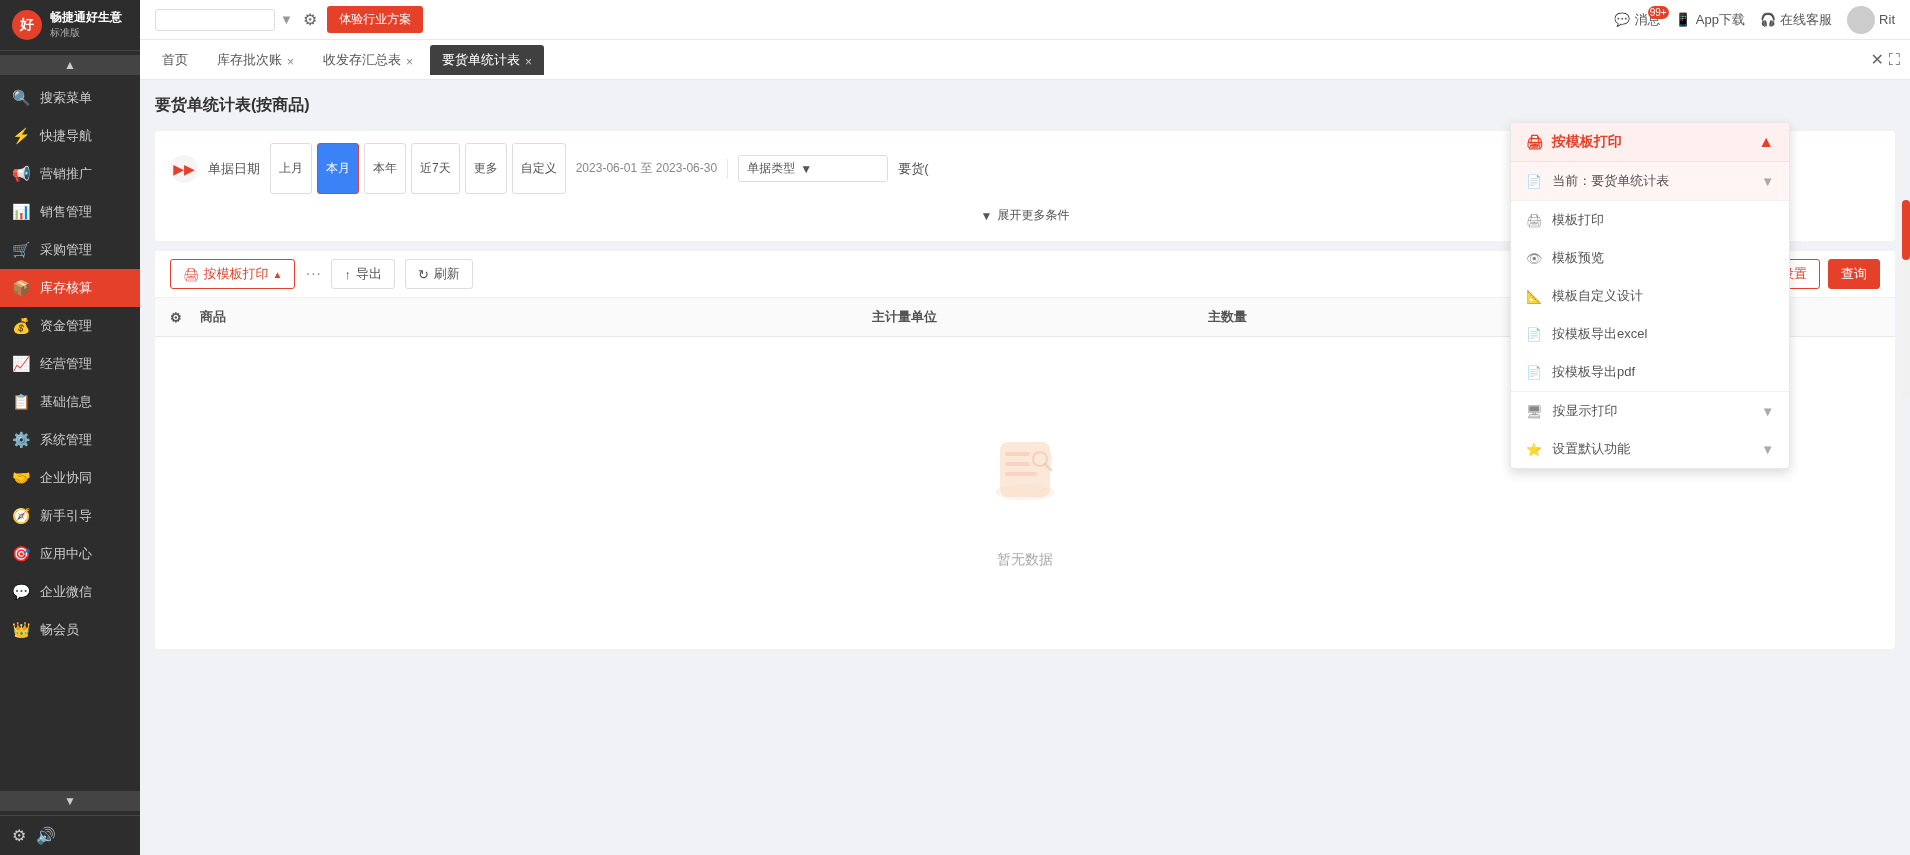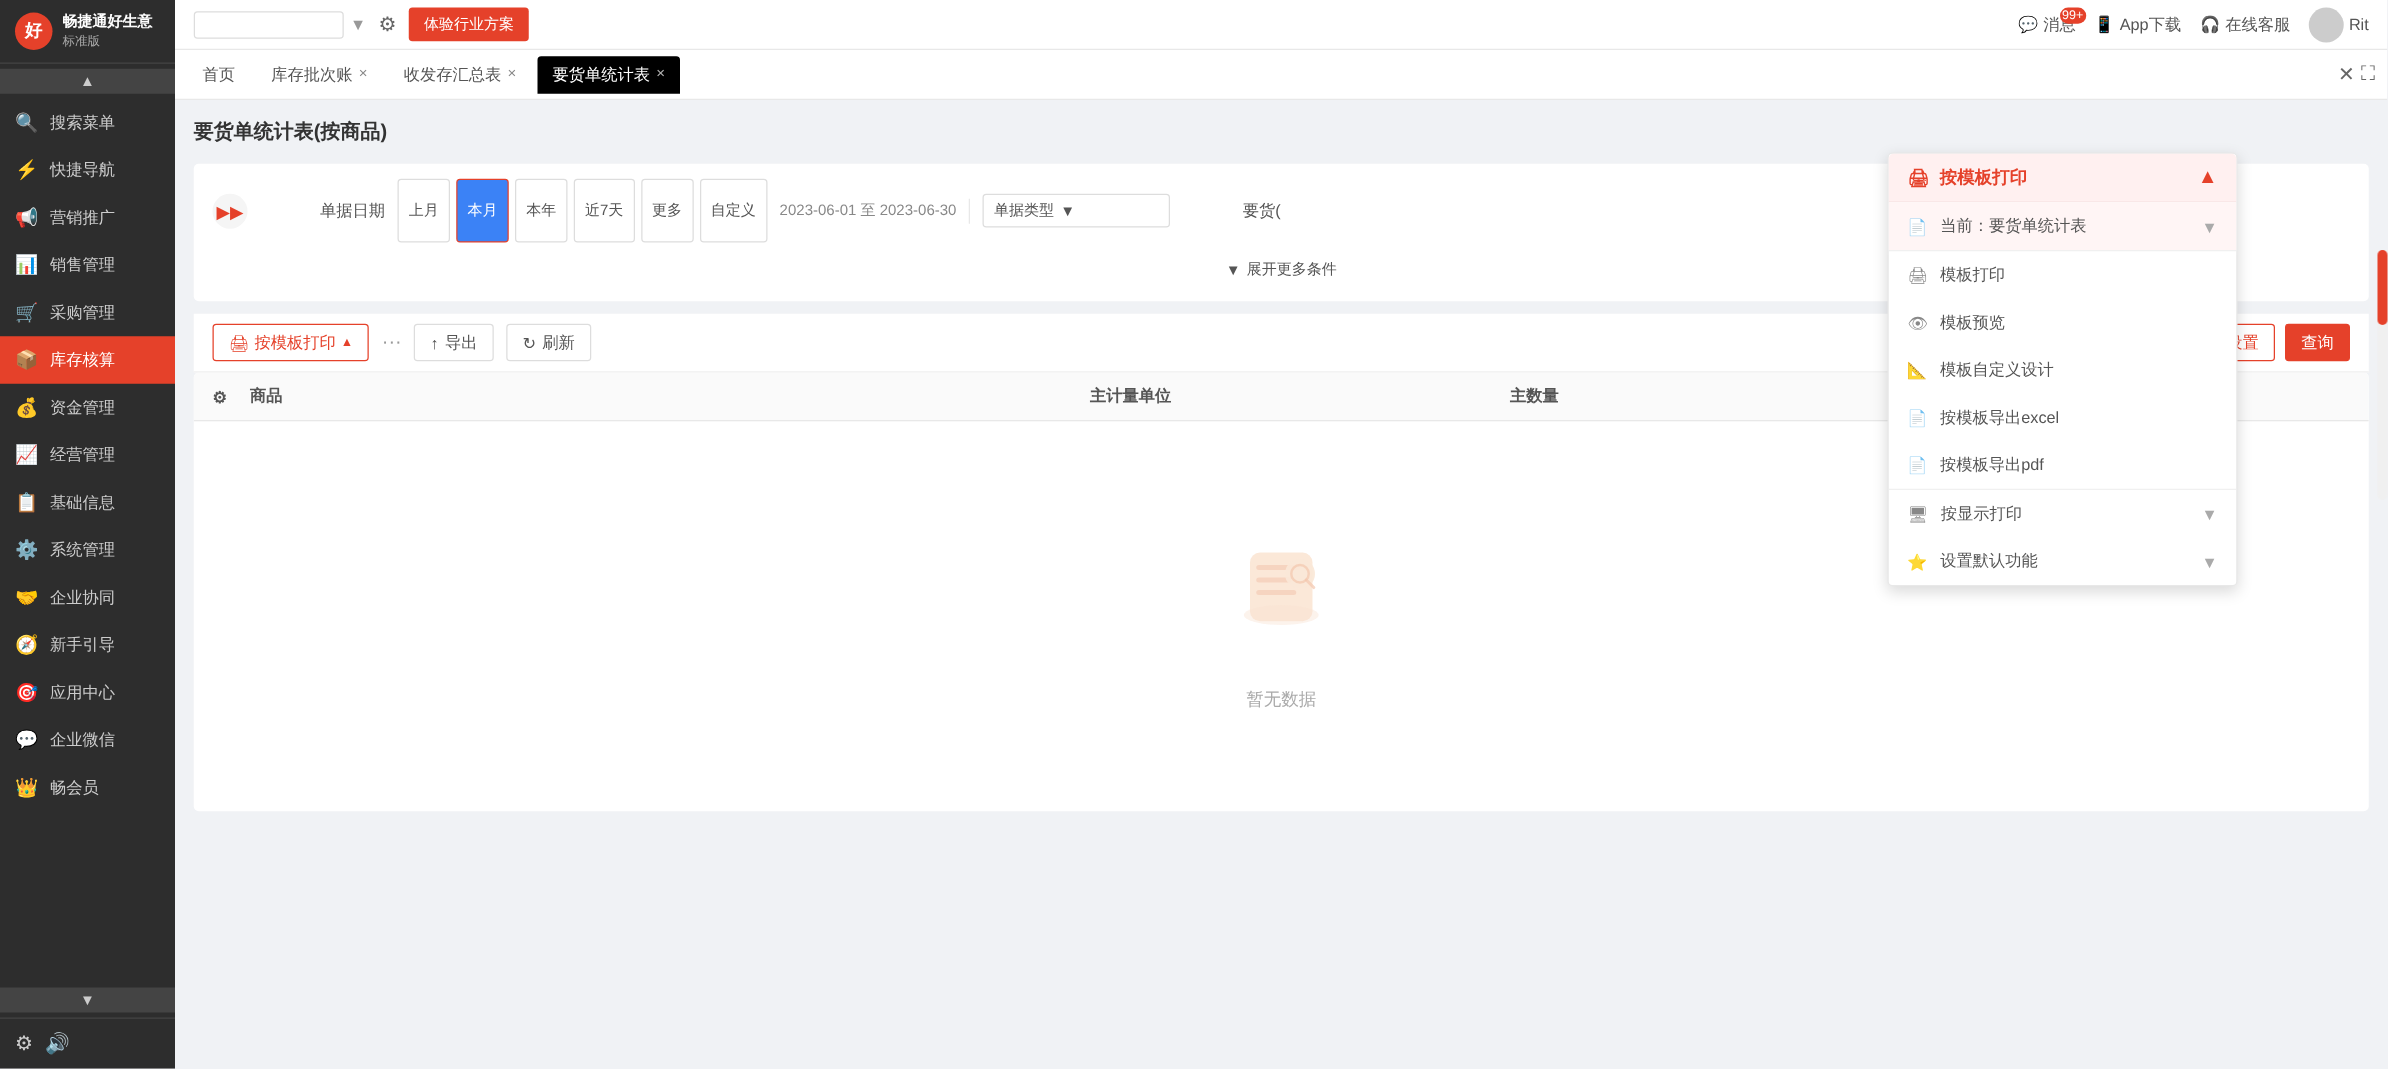--- a/index.html
+++ b/index.html
@@ -34,35 +34,35 @@
     .top-bar-search input { border: 1px solid #ddd; border-radius: 3px; padding: 3px 8px; font-size: 12px; color: #999; width: 120px; }
     .top-bar-gear { cursor: pointer; color: #666; font-size: 16px; }
     .top-bar-trial { background: #e5412a; color: white; border: none; padding: 5px 12px; border-radius: 3px; font-size: 12px; cursor: pointer; }
     .top-bar-right { margin-left: auto; display: flex; align-items: center; gap: 15px; }
     .top-bar-item { display: flex; align-items: center; gap: 4px; cursor: pointer; color: #555; font-size: 13px; position: relative; }
     .badge { background: #e5412a; color: white; font-size: 10px; border-radius: 8px; padding: 1px 2px; position: absolute; top: -5px; right: -8px; }
     .user-avatar { width: 28px; height: 28px; background: #ccc; border-radius: 50%; }
 
     
     .tabs-bar { height: 40px; background: #fff; display: flex; align-items: center; padding: 0 10px; border-bottom: 1px solid #e8e8e8; gap: 5px; }
-    .tab { display: flex; align-items: flex-start; gap: 5px; padding: 6px 12px; cursor: pointer; font-size: 13px; color: #555; border-radius: 3px 3px 0 0; }
-    .tab.active { background: #000000; color: white; }
+    .tab { display: flex; align-items: flex-end; gap: 5px; padding: 6px 12px; cursor: pointer; font-size: 13px; color: #555; border-radius: 3px 3px 0 0; }
+    .tab.active { background: #404040; color: white; }
     .tab-close { cursor: pointer; font-size: 12px; opacity: 0.7; }
     .tabs-window-btns { margin-left: auto; display: flex; gap: 5px; }
     .win-btn { background: none; border: none; cursor: pointer; font-size: 16px; color: #666; }
 
     
     .content-area { flex: 1; background: #f0f2f5; padding: 15px; overflow: auto; position: relative; }
     .page-title { font-size: 16px; font-weight: bold; color: #333; margin-bottom: 15px; }
 
     
     .filter-bar { background: white; border-radius: 4px; padding: 12px 15px; margin-bottom: 10px; }
     .filter-row { display: flex; align-items: center; gap: 10px; flex-wrap: wrap; }
     .filter-expand-btn { background: #f5f5f5; border: none; color: #e5412a; cursor: pointer; width: 28px; height: 28px; border-radius: 50%; font-size: 14px; display: flex; align-items: center; justify-content: center; }
-    .filter-label { color: #555; font-size: 13px; margin-left: 48px; }
+    .filter-label { color: #555; font-size: 13px; }
     .date-btn { padding: 16px 8px; border: 1px solid #ddd; border-radius: 3px; cursor: pointer; font-size: 12px; background: white; color: #555; }
     .date-btn.active { background: #3b82f6; color: white; border-color: #e5412a; }
     .date-range { font-size: 12px; color: #888; }
     .filter-divider { width: 1px; height: 20px; background: #e8e8e8; }
     .filter-select { display: flex; align-items: center; gap: 5px; border: 1px solid #ddd; border-radius: 3px; padding: 4px 8px; cursor: pointer; font-size: 12px; color: #555; background: white; min-width: 150px; }
     .expand-conditions { display: flex; align-items: center; justify-content: center; gap: 5px; color: #555; font-size: 12px; cursor: pointer; padding: 5px; }
 
     
     .toolbar { background: white; padding: 8px 15px; display: flex; align-items: center; gap: 10px; border-bottom: 1px solid #f0f0f0; position: relative; }
     .toolbar-btn { padding: 5px 12px; border-radius: 3px; cursor: pointer; font-size: 13px; display: flex; align-items: center; gap: 5px; }

